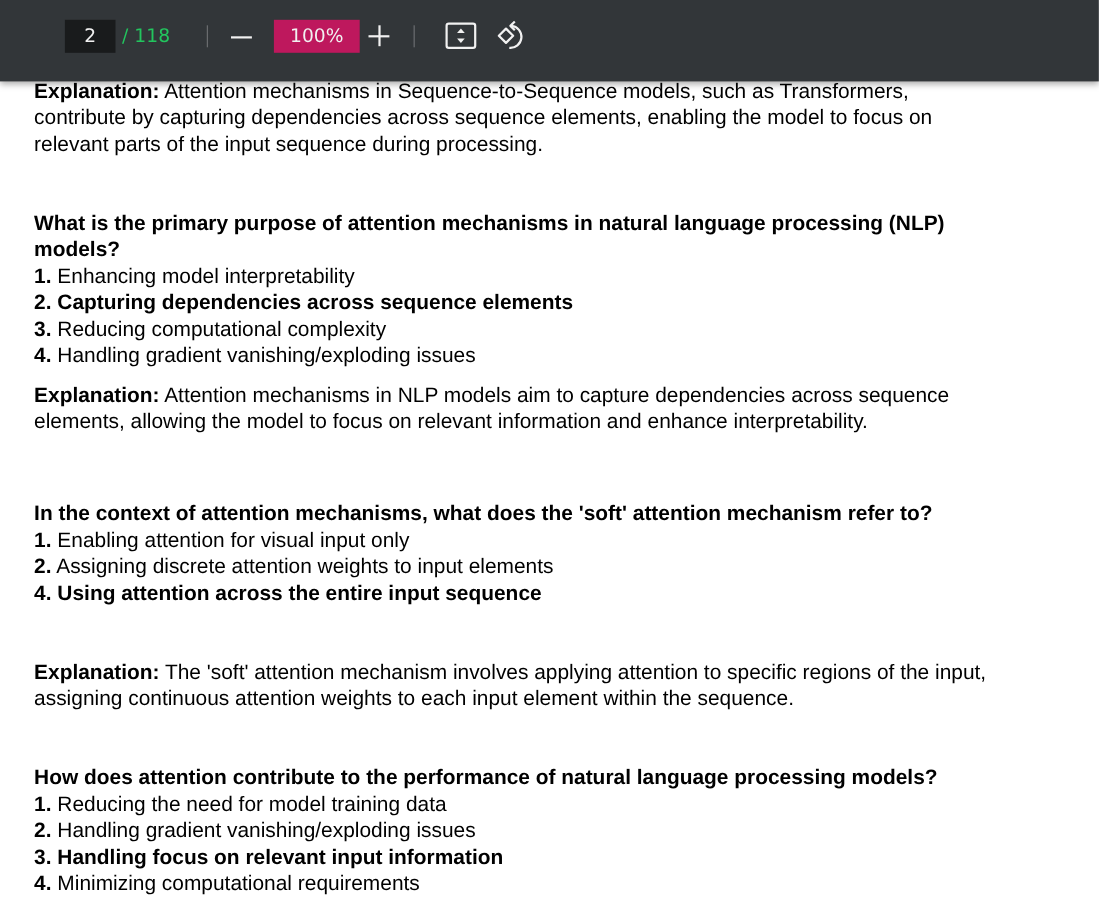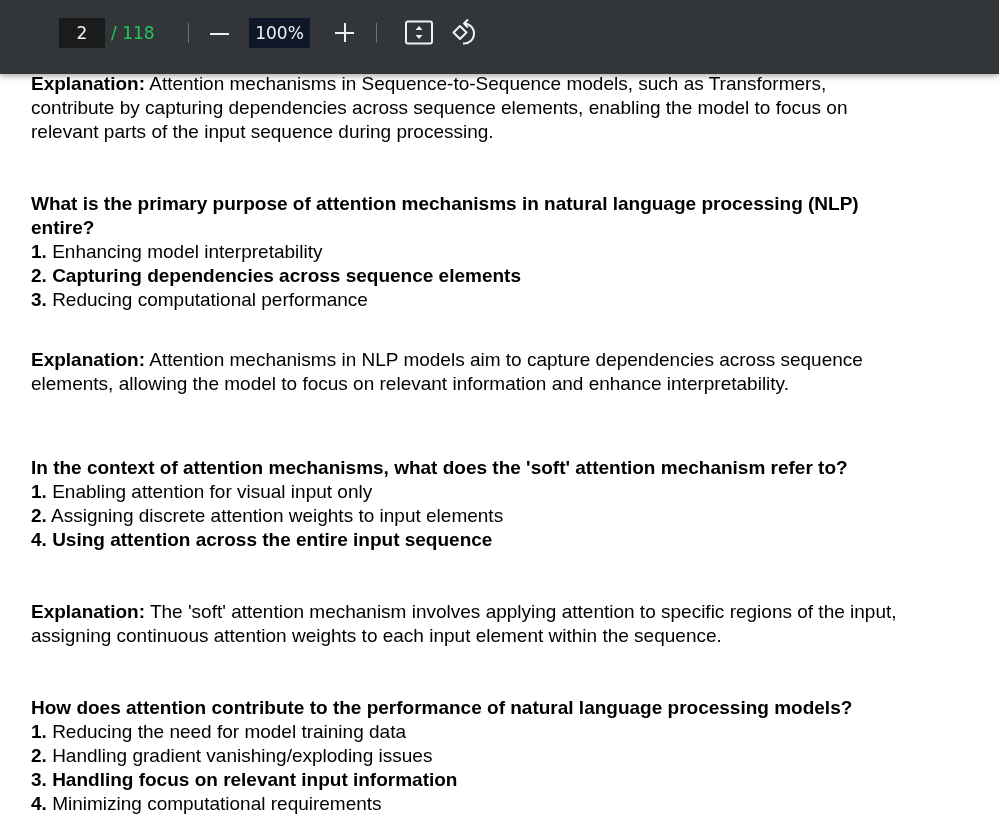--- a/index.html
+++ b/index.html
@@ -19,22 +19,22 @@
     background: #191b1c; color: #f1f1f1; border: none; outline: none;
     font-family: "DejaVu Sans", sans-serif; font-size: 17px; text-align: center;
   }
   .page-total { left: 111px; top: 22px; font-size: 17px; line-height: 22px; color: #22c55e; }
   .divider { top: 23px; width: 1px; height: 20px; background: #6f7275; }
   .divider.d1 { left: 188px; }
   .divider.d2 { left: 376px; }
   .zoom-out { left: 206px; top: 18px; width: 28px; height: 30px; cursor: pointer; }
   .zoom-out::before { content: ""; position: absolute; left: 4px; top: 15px; width: 19px; height: 2px; background: #f1f1f1; }
   .zoom-input {
-    left: 249px; top: 18px; width: 61px; height: 30px;
-    background: #0f172a; color: #f1f1f1; border: none; outline: none;
+    left: 249px; top: 18px; width: 78px; height: 30px;
+    background: #be185d; color: #f1f1f1; border: none; outline: none;
     font-family: "DejaVu Sans", sans-serif; font-size: 17px; text-align: center;
   }
   .zoom-in { left: 330px; top: 18px; width: 30px; height: 30px; cursor: pointer; }
   .zoom-in::before { content: ""; position: absolute; left: 5px; top: 14px; width: 19px; height: 2px; background: #f1f1f1; }
   .zoom-in::after { content: ""; position: absolute; left: 14px; top: 5px; width: 2px; height: 19px; background: #f1f1f1; }
   .fit-btn { left: 402px; top: 18px; width: 34px; height: 30px; cursor: pointer; }
   .rotate-btn { left: 449px; top: 16px; width: 34px; height: 34px; cursor: pointer; }
 
   .doc {
     position: absolute; left: 0; top: 0; width: 999px; height: 818px;
@@ -50,24 +50,25 @@
 <div class="doc">
 
   <div class="block" style="top:72px;">
     <div class="line"><span class="b">Explanation:</span><span> Attention mechanisms in Sequence-to-Sequence models, such as Transformers,</span></div>
     <div class="line">contribute by capturing dependencies across sequence elements, enabling the model to focus on</div>
     <div class="line">relevant parts of the input sequence during processing.</div>
   </div>
 
   <div class="block" style="top:192px;">
     <div class="line b">What is the primary purpose of attention mechanisms in natural language processing (NLP)</div>
-    <div class="line b">entire?</div>
+    <div class="line b">models?</div>
     <div class="line"><span class="b">1.</span><span> Enhancing model interpretability</span></div>
     <div class="line b"><span>2.</span><span> Capturing dependencies across sequence elements</span></div>
-    <div class="line"><span class="b">3.</span><span> Reducing computational performance</span></div>
+    <div class="line"><span class="b">3.</span><span> Reducing computational complexity</span></div>
+    <div class="line"><span class="b">4.</span><span> Handling gradient vanishing/exploding issues</span></div>
   </div>
   <div class="block" style="top:348px;">
     <div class="line"><span class="b">Explanation:</span><span> Attention mechanisms in NLP models aim to capture dependencies across sequence</span></div>
     <div class="line">elements, allowing the model to focus on relevant information and enhance interpretability.</div>
   </div>
 
   <div class="block" style="top:456px;">
     <div class="line b">In the context of attention mechanisms, what does the 'soft' attention mechanism refer to?</div>
     <div class="line"><span class="b">1.</span><span> Enabling attention for visual input only</span></div>
     <div class="line"><span class="b">2.</span><span> Assigning discrete attention weights to input elements</span></div>

